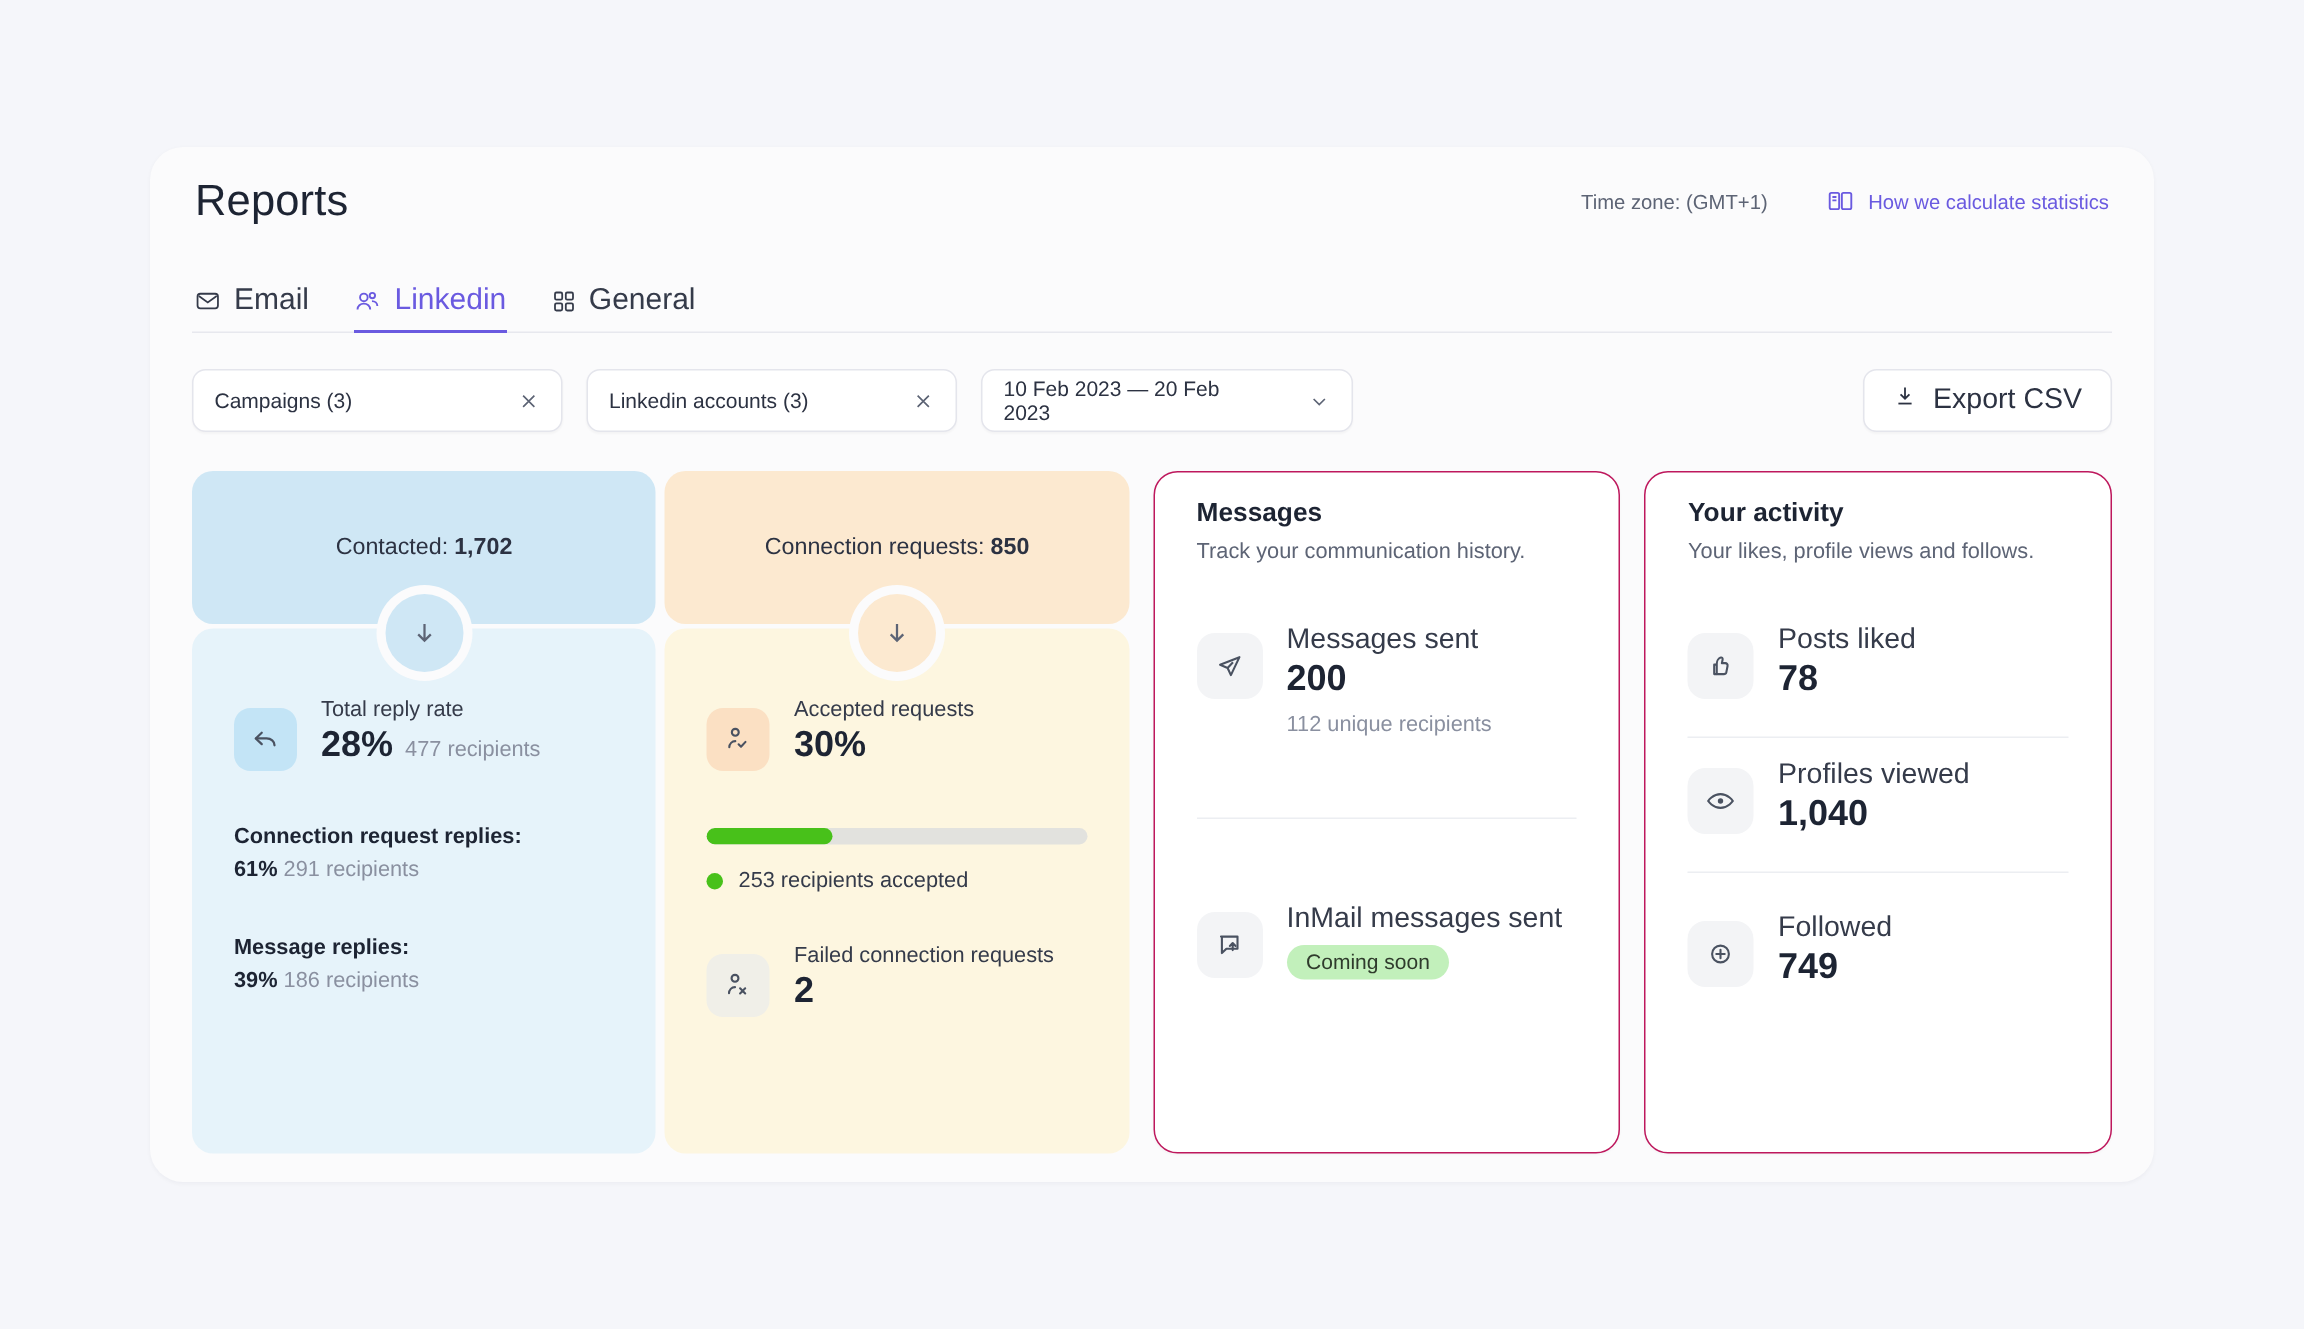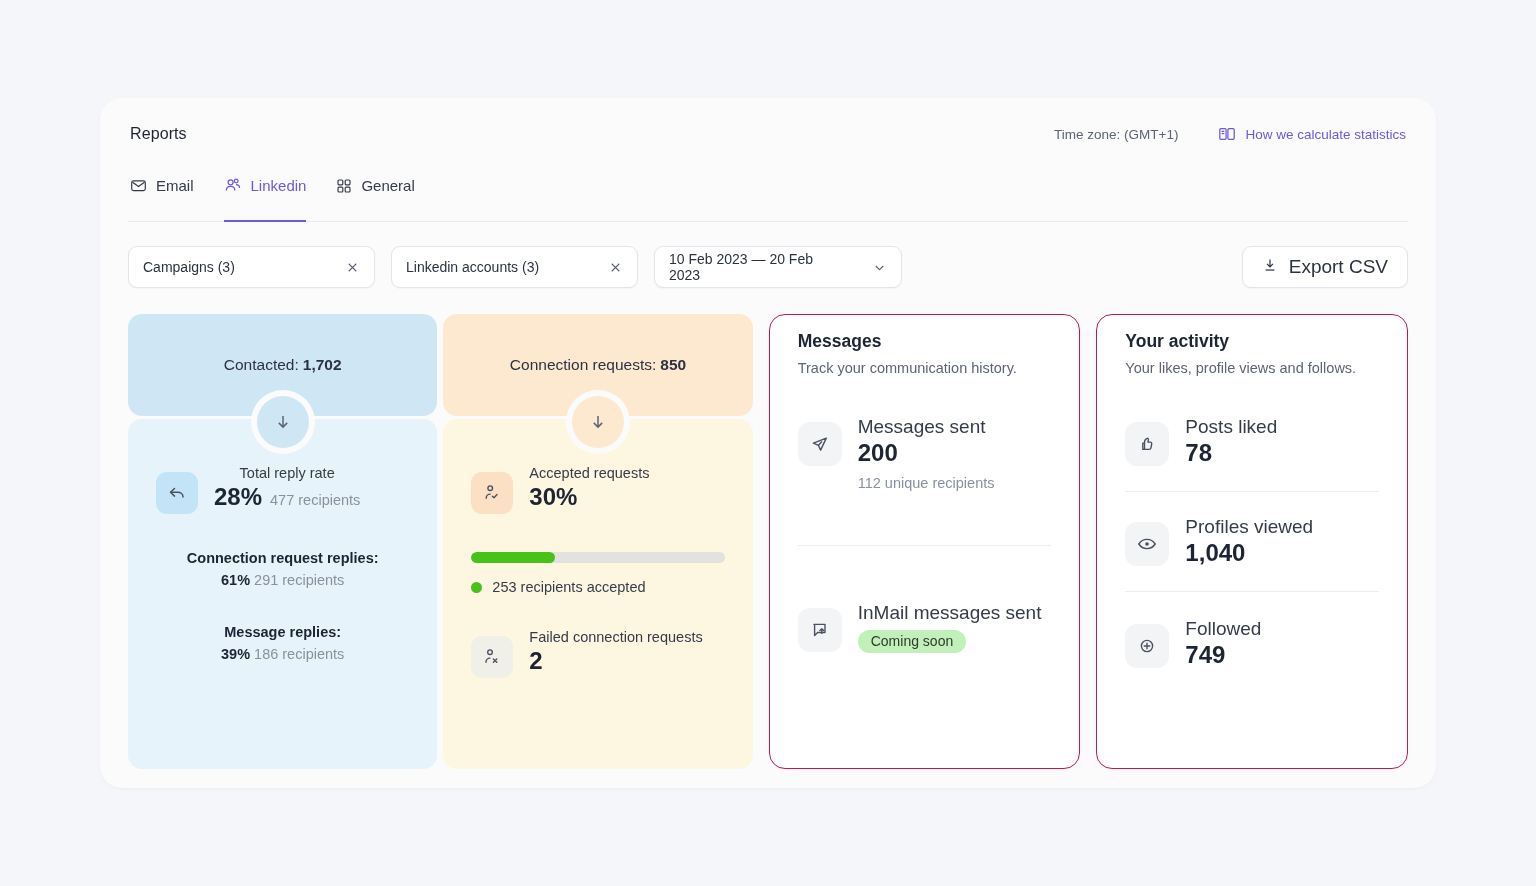--- a/index.html
+++ b/index.html
@@ -32,21 +32,21 @@
 
   
   .header {
     display: flex;
     align-items: center;
     justify-content: space-between;
     height: 72px;
     padding: 0 2px;
   }
   .page-title {
-    font-size: 16px;
+    font-size: 29px;
     font-weight: 400;
     color: #1d2433;
     letter-spacing: .1px;
   }
   .header-right {
     display: flex;
     align-items: center;
     gap: 40px;
   }
   .timezone {
@@ -69,23 +69,23 @@
     align-items: flex-end;
     gap: 30px;
     height: 52px;
     border-bottom: 1px solid #e7e8ee;
     padding-left: 2px;
   }
   .tab {
     display: flex;
     align-items: center;
     gap: 9px;
-    font-size: 15px;
+    font-size: 20px;
     color: #353b4a;
-    padding-bottom: 26px;
+    padding-bottom: 8px;
     cursor: pointer;
     position: relative;
     border-bottom: 2.5px solid transparent;
     margin-bottom: -1px;
   }
   .tab.active { color: #6a5ae0; border-bottom-color: #6a5ae0; }
   .tab svg { display: block; }
 
   
   .filters {
@@ -134,21 +134,21 @@
   
   .cards {
     display: flex;
     gap: 6px;
     margin-top: 26px;
     align-items: flex-start;
   }
   .col { position: relative; }
 
   
-  .funnel { width: 322px; position: relative; text-align: center; }
+  .funnel { width: 322px; position: relative; }
   .funnel-top {
     height: 102px;
     border-radius: 14px;
     display: flex;
     align-items: center;
     justify-content: center;
     font-size: 15.5px;
     color: #2c3242;
   }
   .funnel-top b { font-weight: 700; margin-left: 4px; }
@@ -552,21 +552,21 @@
             </svg>
           </div>
           <div>
             <div class="wrow-label">Posts liked</div>
             <div class="wrow-value">78</div>
           </div>
         </div>
 
         <div class="divider" style="margin:24px 0 0 0"></div>
 
-        <div class="wrow" style="margin-top:24px">
+        <div class="wrow" style="margin-top:14px">
           <div class="wrow-ico">
             <svg width="22" height="22" viewBox="0 0 22 22" fill="none" stroke="#4a5261" stroke-width="1.4">
               <path d="M2.8 11s3-4.6 8.2-4.6S19.2 11 19.2 11s-3 4.6-8.2 4.6S2.8 11 2.8 11z"></path>
               <circle cx="11" cy="11" r="1.8" fill="#4a5261" stroke="none"></circle>
             </svg>
           </div>
           <div>
             <div class="wrow-label">Profiles viewed</div>
             <div class="wrow-value">1,040</div>
           </div>

